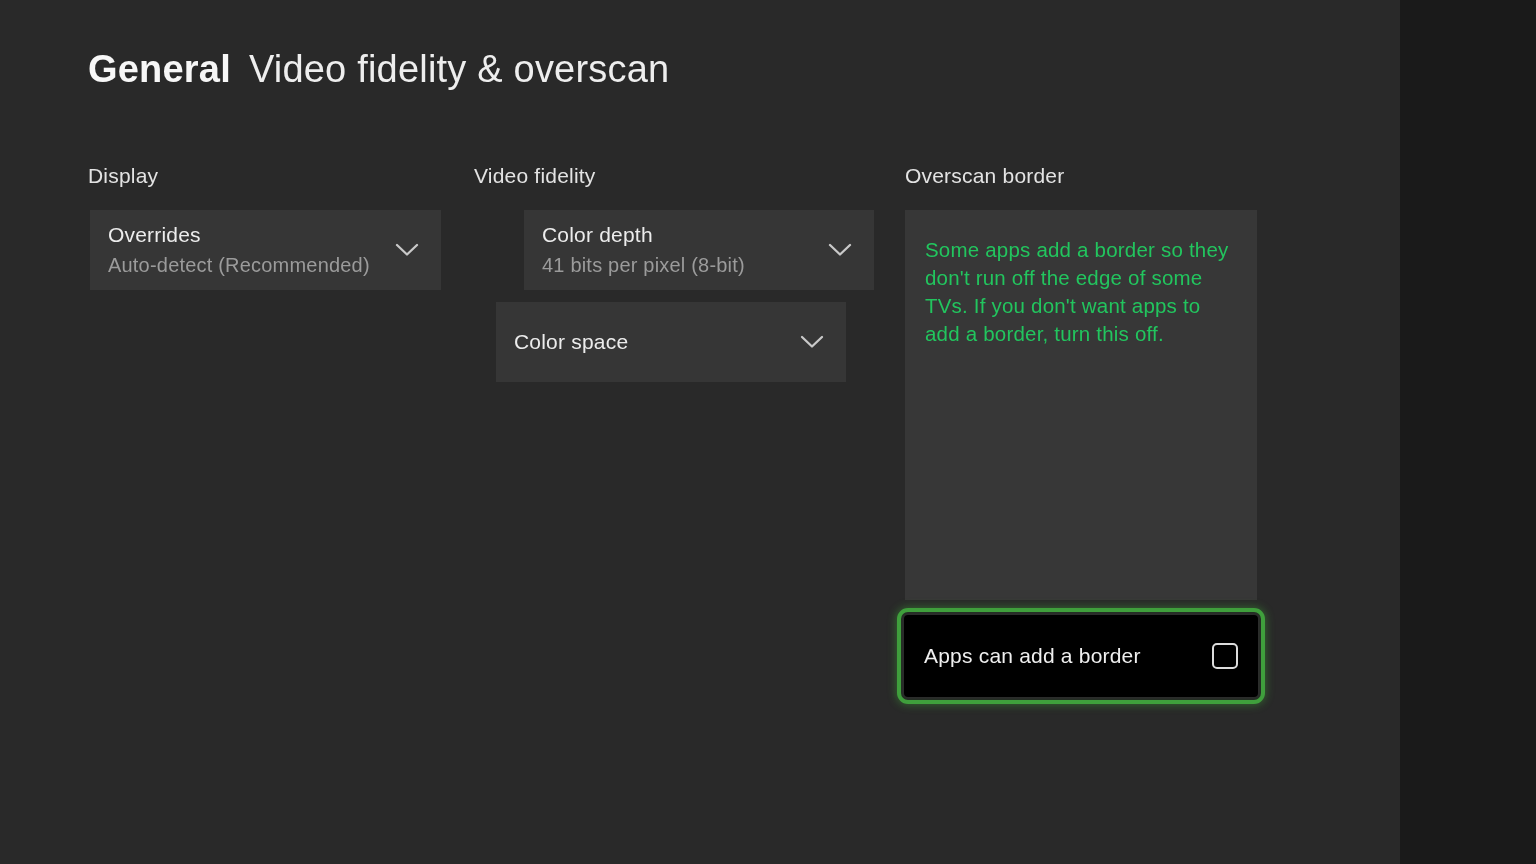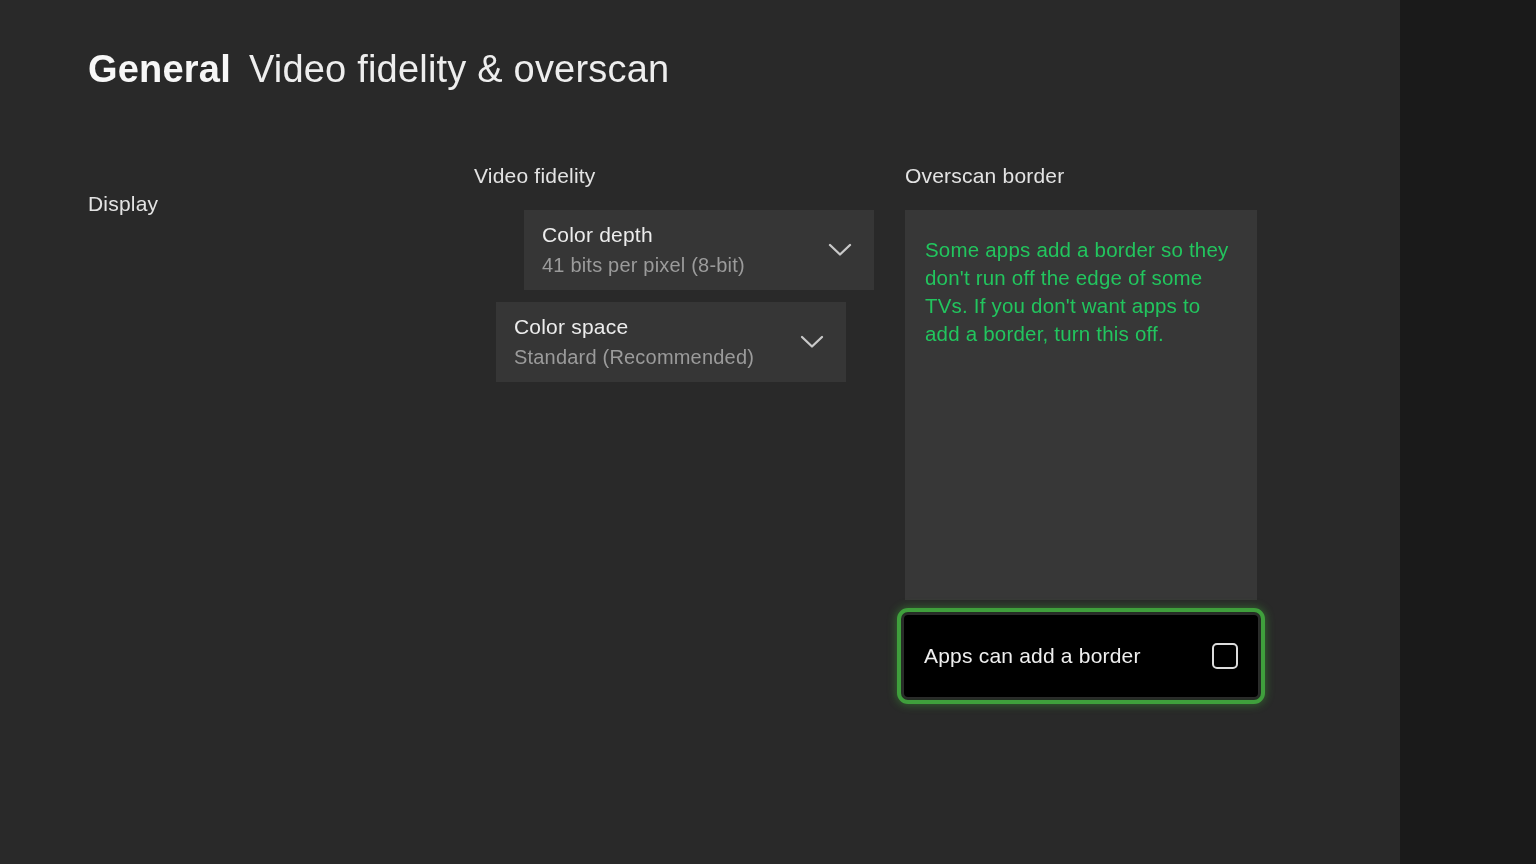--- a/index.html
+++ b/index.html
@@ -37,21 +37,21 @@
   }
   
   .section-label {
     position: absolute;
     top: 164px;
     font-size: 21px;
     font-weight: 400;
     color: #e3e3e3;
     letter-spacing: 0.2px;
   }
-  .label-display  { left: 88px; margin-top: 28px; }
+  .label-display  { left: 88px; }
   .label-fidelity { left: 474px; text-align: center; }
   .label-overscan { left: 905px; }
   
   .dropdown {
     position: absolute;
     background: #363636;
     display: flex;
     align-items: center;
     cursor: pointer;
   }
@@ -148,45 +148,55 @@
 <div class="screen">
 
   <div class="page-title">
     <span class="bold">General</span><span class="regular">Video fidelity &amp; overscan</span>
   </div>
 
   <div class="section-label label-display">Display</div>
   <div class="section-label label-fidelity">Video fidelity</div>
   <div class="section-label label-overscan">Overscan border</div>
 
-
-  <div class="dropdown dd-depth">
+  <div class="dropdown dd-display">
     <div class="dd-texts">
-      <div class="dd-label">Color depth</div>
-      <div class="dd-value">41 bits per pixel (8-bit)</div>
+      <div class="dd-label">Overrides</div>
+      <div class="dd-value">Auto-detect (Recommended)</div>
     </div>
     <span class="chevron">
       <svg width="24" height="14" viewBox="0 0 24 14">
           <path d="M2 2 L12 11.5 L22 2" stroke="#c9c9c9" stroke-width="2.3" fill="none" stroke-linecap="round" stroke-linejoin="round"></path>
         </svg>
     </span>
   </div>
 
-  <div class="dropdown dd-space">
+  <div class="dropdown dd-depth">
     <div class="dd-texts">
-      <div class="dd-label">Color space</div>
-      <div class="dd-value">Standard (Recommended)</div>
+      <div class="dd-label">Color depth</div>
+      <div class="dd-value">41 bits per pixel (8-bit)</div>
     </div>
     <span class="chevron">
       <svg width="24" height="14" viewBox="0 0 24 14">
           <path d="M2 2 L12 11.5 L22 2" stroke="#c9c9c9" stroke-width="2.3" fill="none" stroke-linecap="round" stroke-linejoin="round"></path>
         </svg>
     </span>
   </div>
 
+  <div class="dropdown dd-space">
+    <div class="dd-texts">
+      <div class="dd-label">Color space</div>
+    </div>
+    <span class="chevron">
+      <svg width="24" height="14" viewBox="0 0 24 14">
+          <path d="M2 2 L12 11.5 L22 2" stroke="#c9c9c9" stroke-width="2.3" fill="none" stroke-linecap="round" stroke-linejoin="round"></path>
+        </svg>
+    </span>
+  </div>
+
   <div class="overscan-panel">
     <div class="overscan-desc">Some apps add a border so they don't run off the edge of some TVs. If you don't want apps to add a border, turn this off.</div>
   </div>
 
   <div class="focus-row-outer">
     <div class="focus-row-inner">
       <span class="row-label">Apps can add a border</span>
       <span class="checkbox"></span>
     </div>
   </div>

